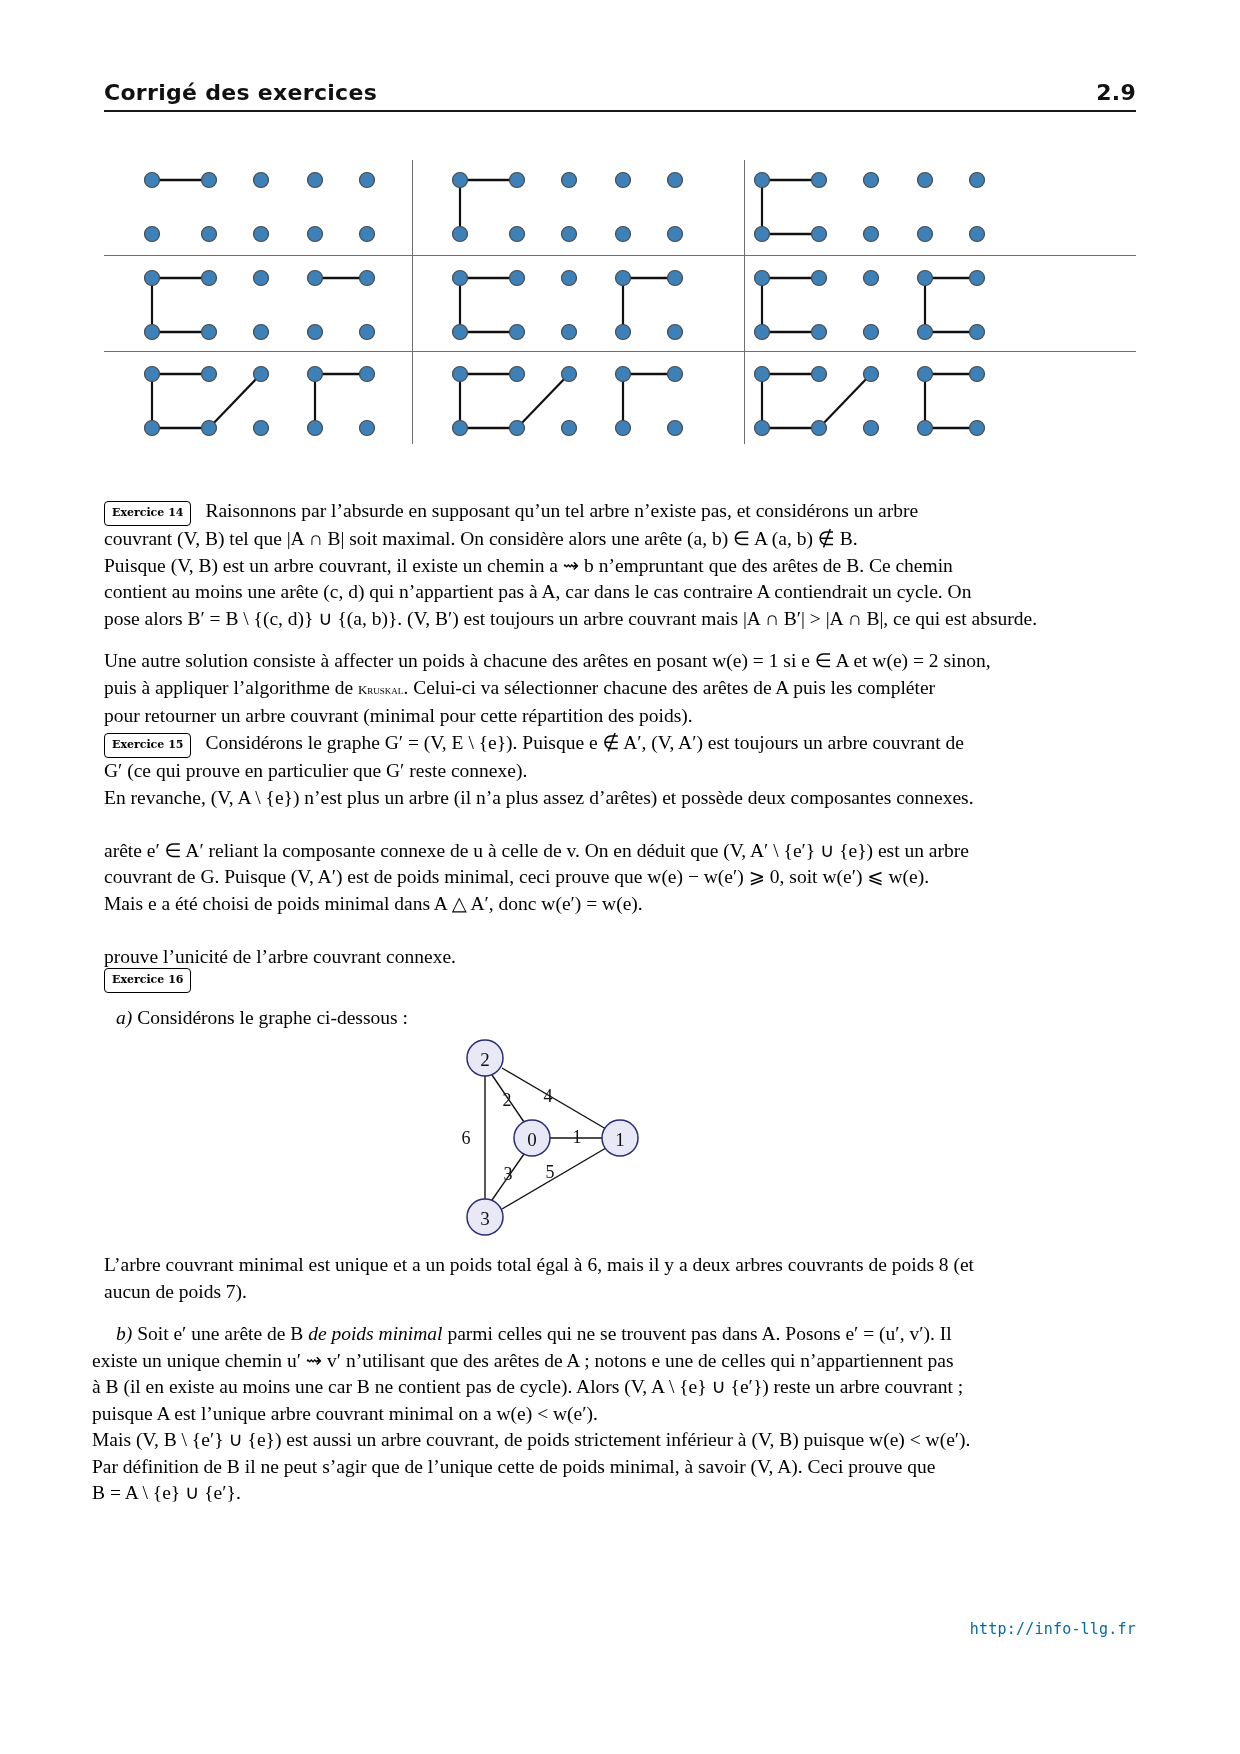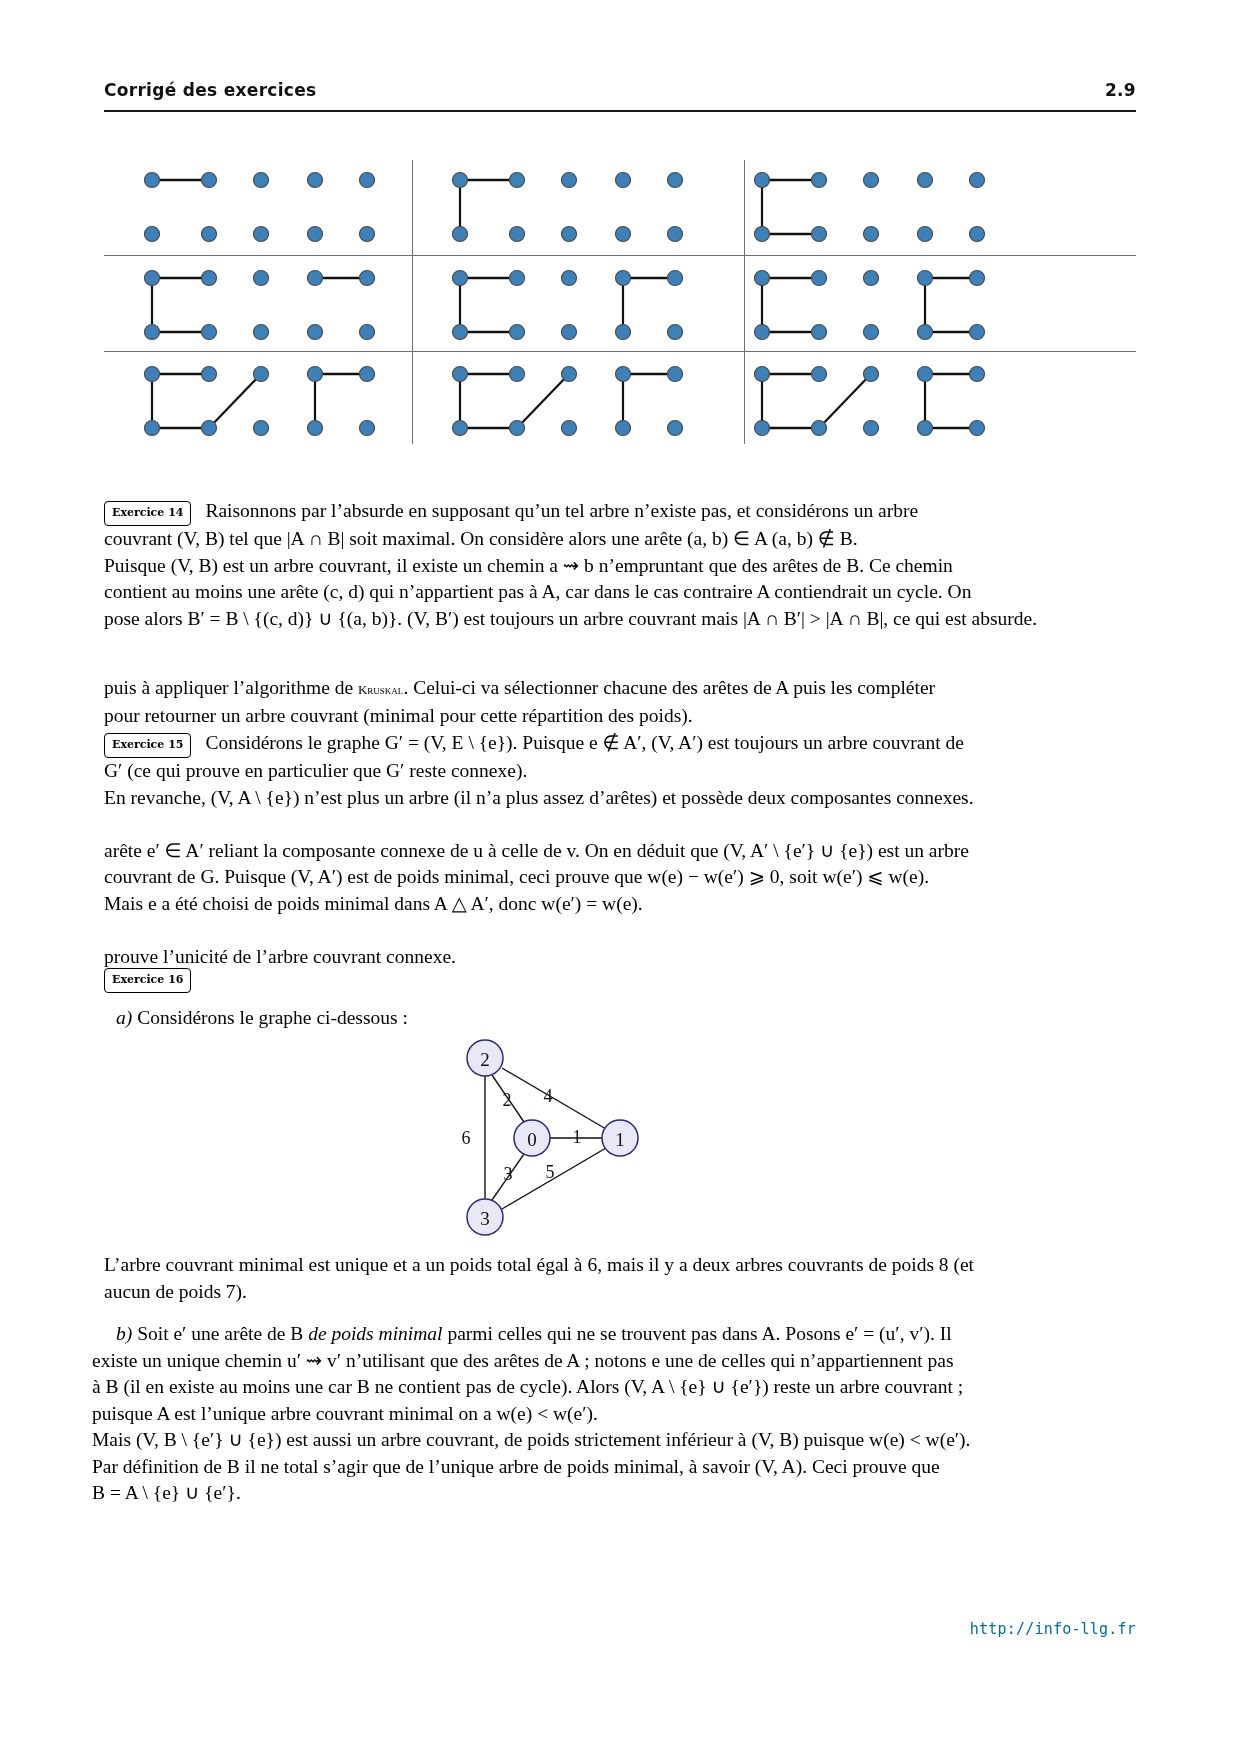--- a/index.html
+++ b/index.html
@@ -25,21 +25,21 @@
   
   .header {
     position: absolute;
     left: 104px;
     top: 80px;
     width: 1032px;
     display: flex;
     justify-content: space-between;
     align-items: flex-end;
     font-family: "DejaVu Sans", sans-serif;
-    font-size: 17px;
+    font-size: 22px;
     font-weight: bold;
     letter-spacing: 0.3px;
     color: #111;
   }
   .header-rule {
     position: absolute;
     left: 104px;
     top: 110px;
     width: 1032px;
     height: 2px;
@@ -323,21 +323,21 @@
 
   <div class="block" style="top:498px;">
     <p>
       <span class="exlabel">Exercice 14</span><span>Raisonnons par l’absurde en supposant qu’un tel arbre n’existe pas, et considérons un arbre</span><br>
       <span>couvrant (V, B) tel que |A ∩ B| soit maximal. On considère alors une arête (a, b) ∈ A  (a, b) ∉ B.</span><br>
       <span>Puisque (V, B) est un arbre couvrant, il existe un chemin a ⇝ b n’empruntant que des arêtes de B. Ce chemin</span><br>
       <span>contient au moins une arête (c, d) qui n’appartient pas à A, car dans le cas contraire A contiendrait un cycle. On</span><br>
       <span>pose alors B′ = B \ {(c, d)} ∪ {(a, b)}. (V, B′) est toujours un arbre couvrant mais |A ∩ B′| &gt; |A ∩ B|, ce qui est absurde.</span>
     </p>
     <p class="para-gap">
-      <br>
+      <span>Une autre solution consiste à affecter un poids à chacune des arêtes en posant w(e) = 1 si e ∈ A et w(e) = 2 sinon,</span><br>
       <span>puis à appliquer l’algorithme de </span><span class="sc">Kruskal</span><span>. Celui-ci va sélectionner chacune des arêtes de A puis les compléter</span><br>
       <span>pour retourner un arbre couvrant (minimal pour cette répartition des poids).</span>
     </p>
   </div>
 
   <div class="block" style="top:730px;">
     <p>
       <span class="exlabel">Exercice 15</span><span>Considérons le graphe G′ = (V, E \ {e}). Puisque e ∉ A′, (V, A′) est toujours un arbre couvrant de</span><br>
       <span>G′ (ce qui prouve en particulier que G′ reste connexe).</span><br>
       <span>En revanche, (V, A \ {e}) n’est plus un arbre (il n’a plus assez d’arêtes) et possède deux composantes connexes.</span><br>
@@ -399,21 +399,21 @@
       <span>aucun de poids 7).</span>
     </p>
     <p class="para-gap" style="padding-left:12px;">
       <i>b)</i>&nbsp;<span>Soit e′ une arête de B </span><i>de poids minimal</i><span> parmi celles qui ne se trouvent pas dans A. Posons e′ = (u′, v′). Il</span>
     </p>
     <p style="margin-left:-12px;">
       <span>existe un unique chemin u′ ⇝ v′ n’utilisant que des arêtes de A ; notons e une de celles qui n’appartiennent pas</span><br>
       <span>à B (il en existe au moins une car B ne contient pas de cycle). Alors (V, A \ {e} ∪ {e′}) reste un arbre couvrant ;</span><br>
       <span>puisque A est l’unique arbre couvrant minimal on a w(e) &lt; w(e′).</span><br>
       <span>Mais (V, B \ {e′} ∪ {e}) est aussi un arbre couvrant, de poids strictement inférieur à (V, B) puisque w(e) &lt; w(e′).</span><br>
-      <span>Par définition de B il ne total s’agir que de l’unique arbre de poids minimal, à savoir (V, A). Ceci prouve que</span><br>
+      <span>Par définition de B il ne peut s’agir que de l’unique cette de poids minimal, à savoir (V, A). Ceci prouve que</span><br>
       <span>B = A \ {e} ∪ {e′}.</span>
     </p>
   </div>
 
   <div class="footer">
     <span>http://info-llg.fr</span>
   </div>
 
 </div>
 

